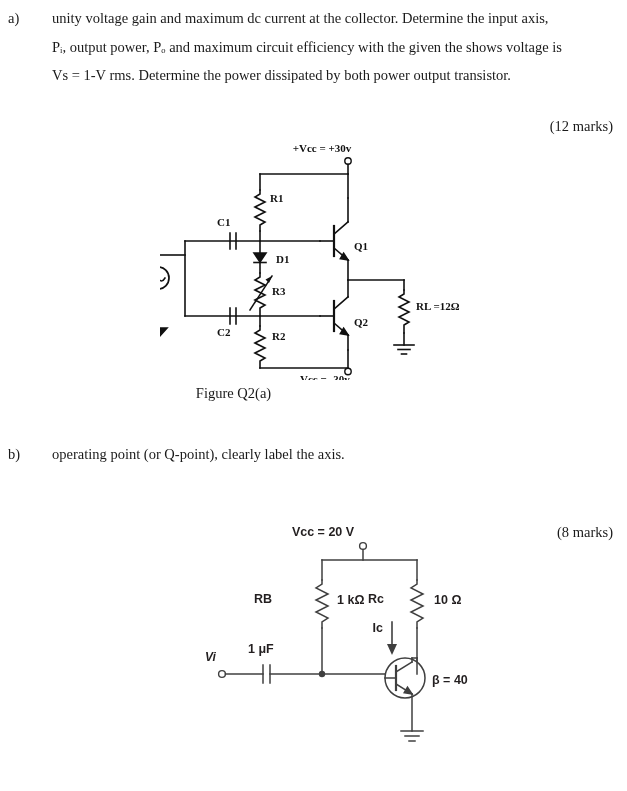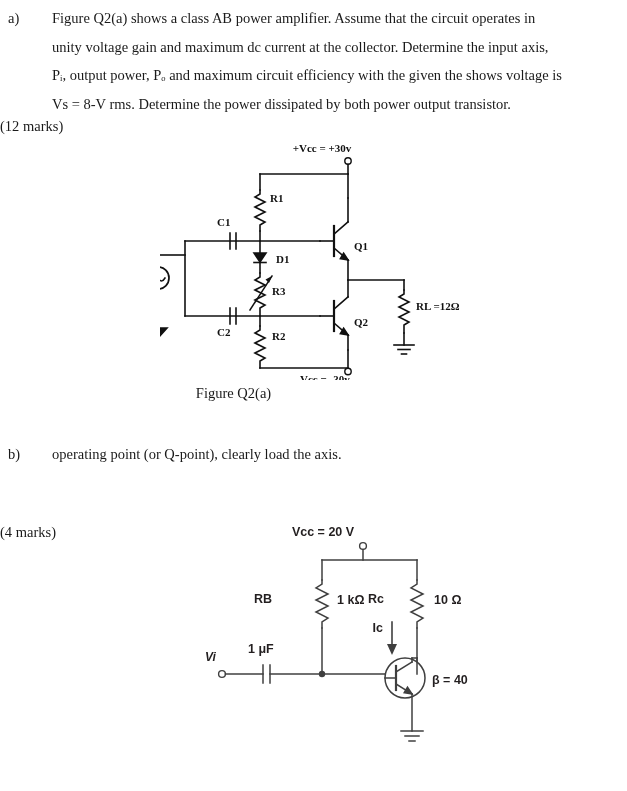--- a/index.html
+++ b/index.html
@@ -42,21 +42,21 @@
     text-align: justify;
     text-justify: inter-word;
     padding-right: 8px;
   }
   .qtext p { margin: 0; }
   .qtext p.lastline { text-align: left; }
 
   .marks {
     position: absolute;
     font-size: 14.5px;
-    text-align: left;
+    text-align: right;
   }
 
   .figcaption {
     position: absolute;
     font-size: 14.5px;
     text-align: center;
     width: 100%;
   }
 
   
@@ -88,24 +88,23 @@
   }
 </style>
 </head>
 <body>
 
 <div class="page">
 
   <div class="qblock" style="left:0px; top:4px; width:627px;">
     <div class="qlabel">a)</div>
     <div class="qtext">
-      <p>Figure Q2(a) shows a class AB power amplifier. Assume that the circuit operates in</p>
       <p>unity voltage gain and maximum dc current at the collector. Determine the input axis,</p>
       <p>Pᵢ, output power, Pₒ and maximum circuit efficiency with the given the shows voltage is</p>
-      <p class="lastline">Vs = 8-V rms.  Determine the power dissipated by both power output transistor.</p>
+      <p class="lastline">Vs = 1-V rms.  Determine the power dissipated by both power output transistor.</p>
     </div>
   </div>
 
   <div class="marks" style="left:0px; top:118px; width:613px;">(12 marks)</div>
 
   <div class="figure" style="left:160px; top:140px; width:310px; height:240px;">
     <svg width="310" height="240" viewBox="0 0 310 240" xmlns="http://www.w3.org/2000/svg">
       <g stroke="#111" stroke-width="1.6" fill="none" stroke-linecap="square">
 
         <circle cx="188" cy="21" r="3.2" fill="#fff" stroke="#111" stroke-width="1.4"></circle>
@@ -195,25 +194,25 @@
       <text class="c1-lbl" x="194" y="186">Q2</text>
       <text class="c1-lbl" x="256" y="170">RL =12Ω</text>
     </svg>
   </div>
 
   <div class="figcaption" style="left:-80px; top:385px;">Figure Q2(a)</div>
 
   <div class="qblock" style="left:0px; top:440px; width:627px;">
     <div class="qlabel">b)</div>
     <div class="qtext">
-      <p class="lastline">operating point (or Q-point), clearly load the axis.</p>
+      <p class="lastline">operating point (or Q-point), clearly label the axis.</p>
     </div>
   </div>
 
-  <div class="marks" style="left:0px; top:524px; width:613px;">(4 marks)</div>
+  <div class="marks" style="left:0px; top:524px; width:613px;">(8 marks)</div>
 
   <div class="figure" style="left:180px; top:516px; width:310px; height:245px;">
     <svg width="310" height="245" viewBox="0 0 310 245" xmlns="http://www.w3.org/2000/svg">
       <g stroke="#3f3f3f" stroke-width="1.5" fill="none" stroke-linecap="square">
 
         <circle cx="183" cy="30" r="3.4" fill="#fff" stroke="#3f3f3f" stroke-width="1.4"></circle>
         <path d="M183 33.5 L183 44"></path>
 
         <path d="M142 44 L237 44"></path>
         <path d="M142 44 L142 64"></path>

